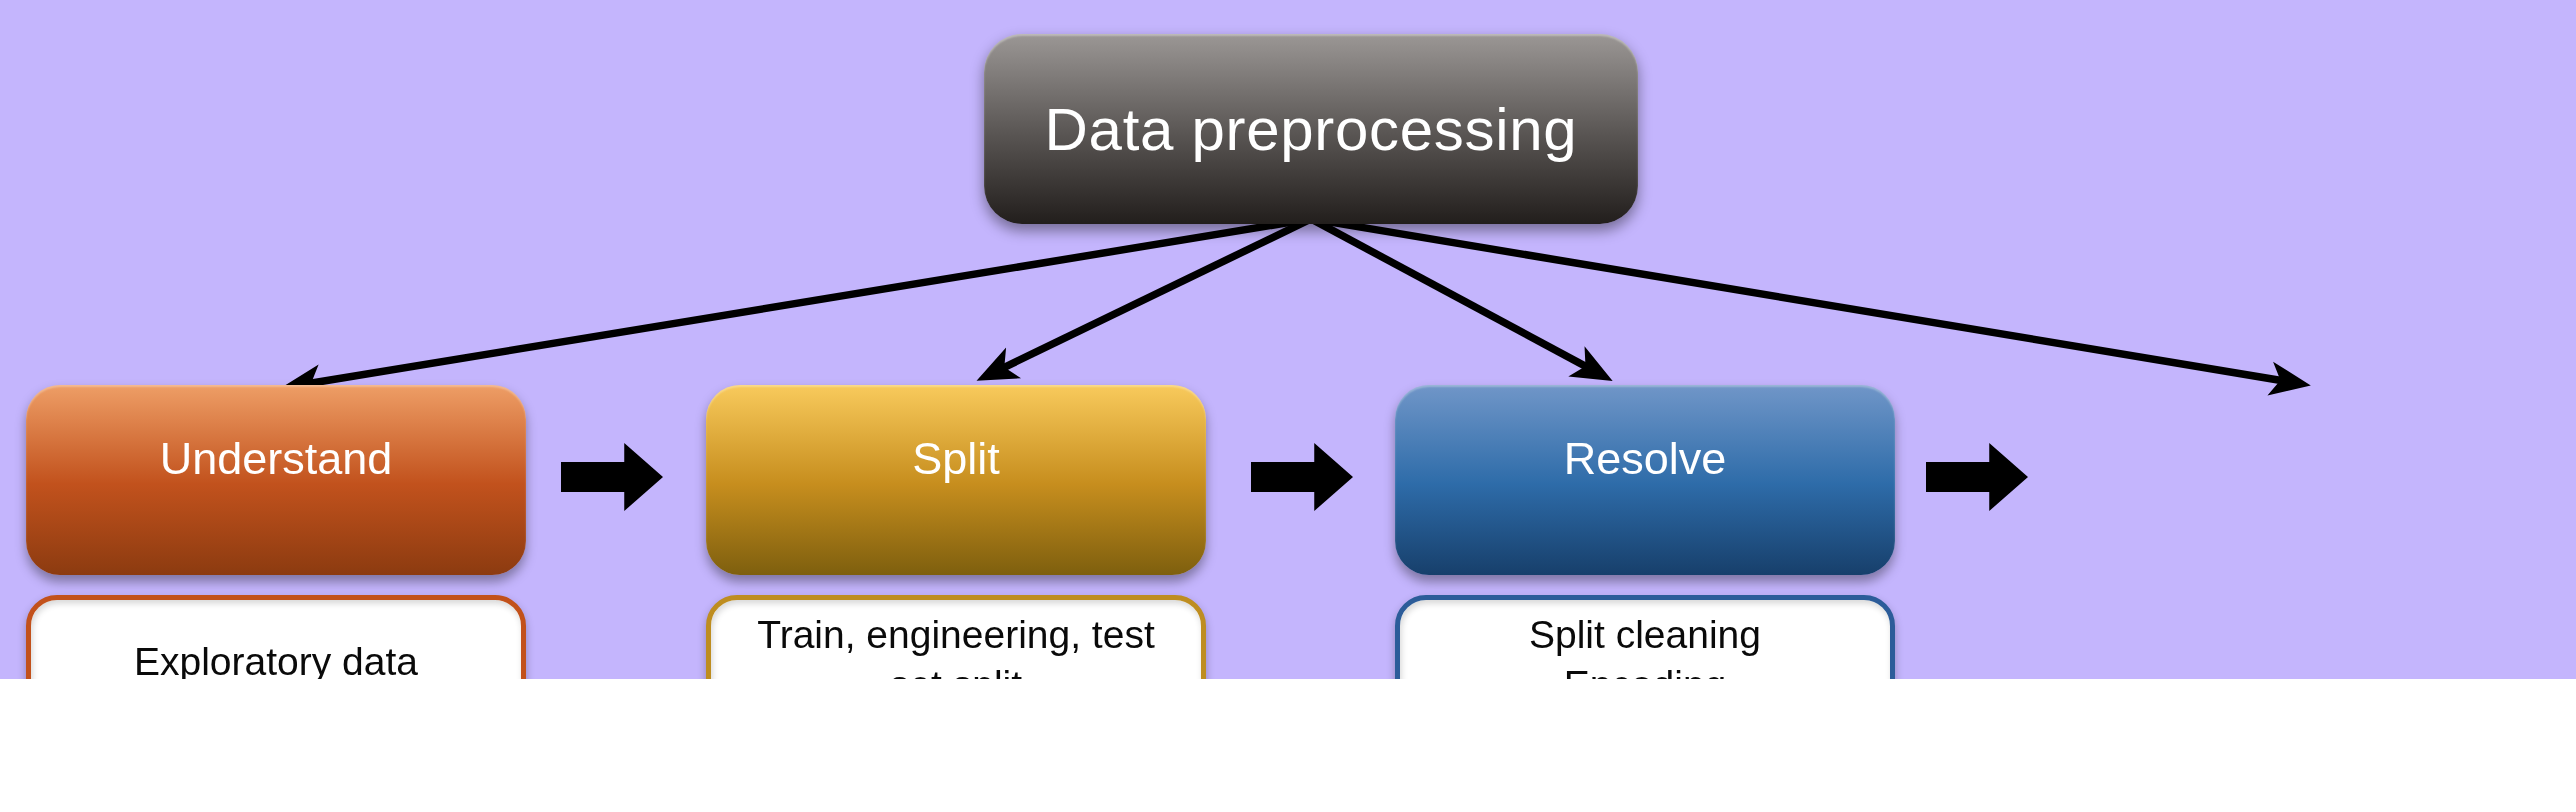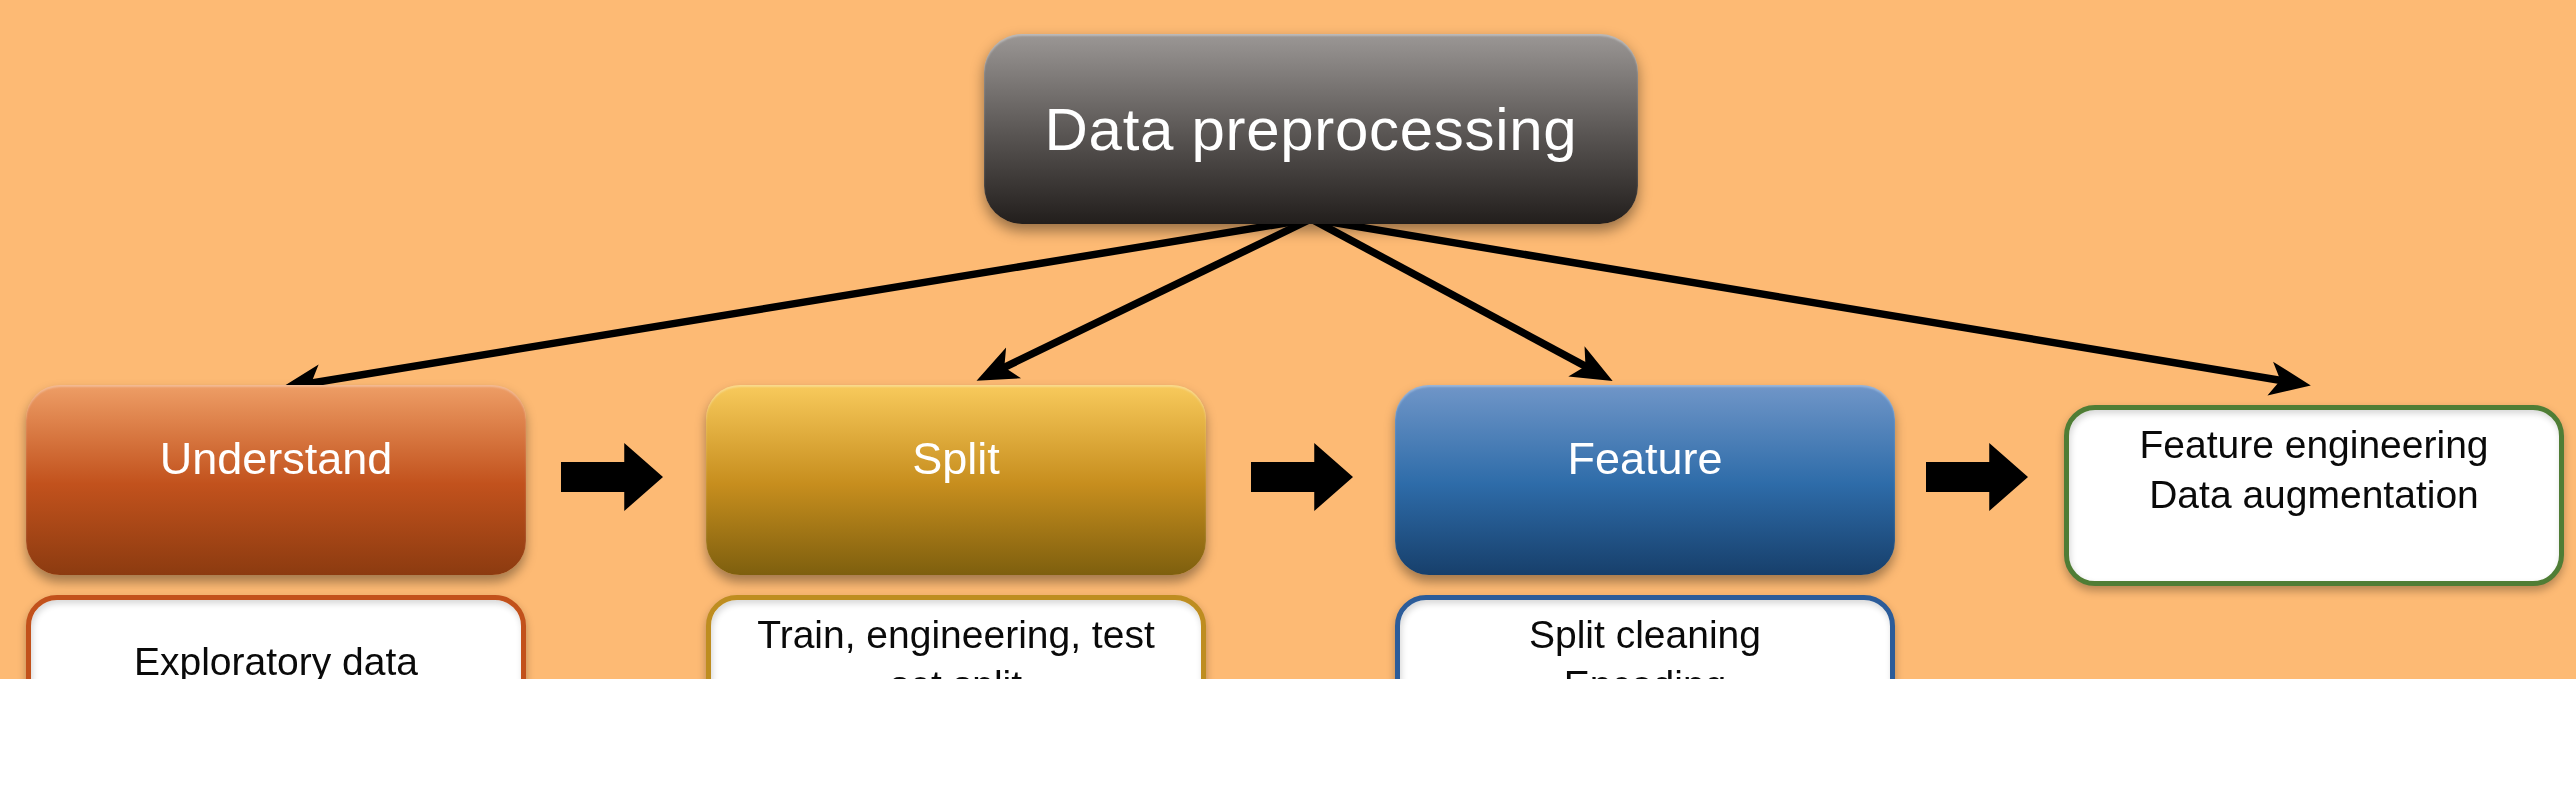--- a/index.html
+++ b/index.html
@@ -5,21 +5,21 @@
   html, body {
     margin: 0;
     padding: 0;
     background: #ffffff;
     font-family: "Liberation Sans", sans-serif;
   }
   .canvas {
     position: relative;
     width: 2576px;
     height: 679px;
-    background: #fdba74;
+    background: #c4b5fd;
     overflow: hidden;
   }
 
   
   .connectors {
     position: absolute;
     left: 0; top: 0;
     width: 2576px;
     height: 813px;
     z-index: 0;
@@ -159,32 +159,28 @@
     <div class="detail-box" style="--g-top: #F8CA5C; --g-mid: #C78E1E; --g-bot: #7E5F0E; --b-col: #BE8D20;">
       <span class="detail-text" style="color: rgb(10, 10, 10);">Train, engineering, test
 set split</span>
     </div>
   </section>
 
   <div class="flow-arrow flow-arrow-1"></div>
 
   <section class="col col-2">
     <div class="stage-box" style="--g-top: #7096C8; --g-mid: #2E6CA9; --g-bot: #173F6B; --b-col: #2C5C99;">
-      <span class="stage-title" style="color: rgb(255, 255, 255);">Feature</span>
+      <span class="stage-title" style="color: rgb(255, 255, 255);">Resolve</span>
     </div>
     <div class="detail-box" style="--g-top: #7096C8; --g-mid: #2E6CA9; --g-bot: #173F6B; --b-col: #2C5C99;">
       <span class="detail-text" style="color: rgb(10, 10, 10);">Split cleaning
 Encoding
 Normalization</span>
     </div>
   </section>
 
   <div class="flow-arrow flow-arrow-2"></div>
 
   <section class="col col-3">
-    <div class="detail-box" style="--g-top: #93BC78; --g-mid: #547D3C; --g-bot: #35551F; --b-col: #4F7D35;">
-      <span class="detail-text" style="color: rgb(10, 10, 10);">Feature engineering
-Data augmentation</span>
-    </div>
   </section>
 
 </div>
 
 
 </body></html>

